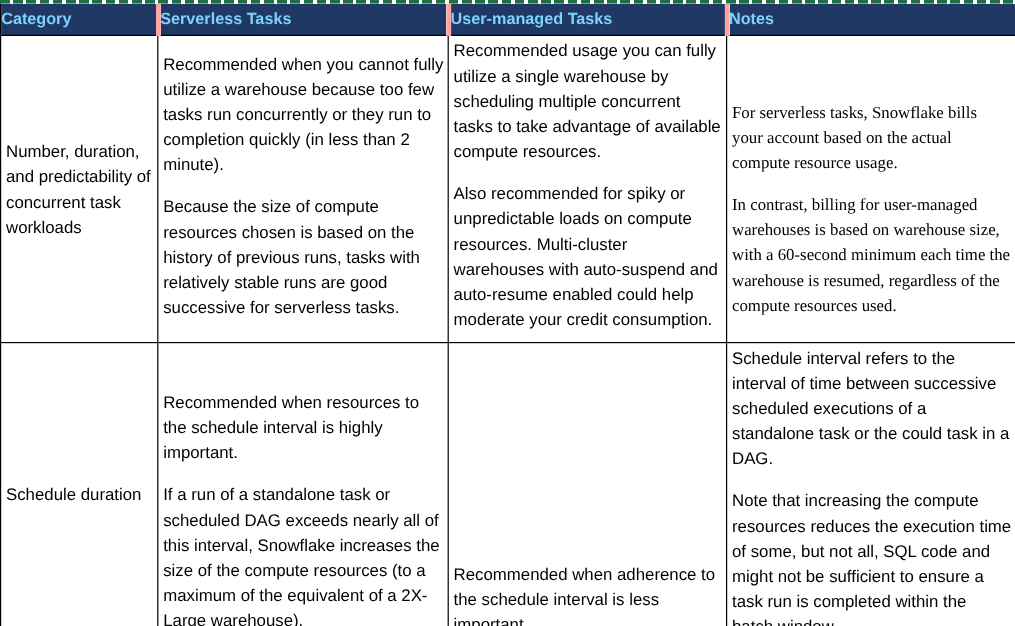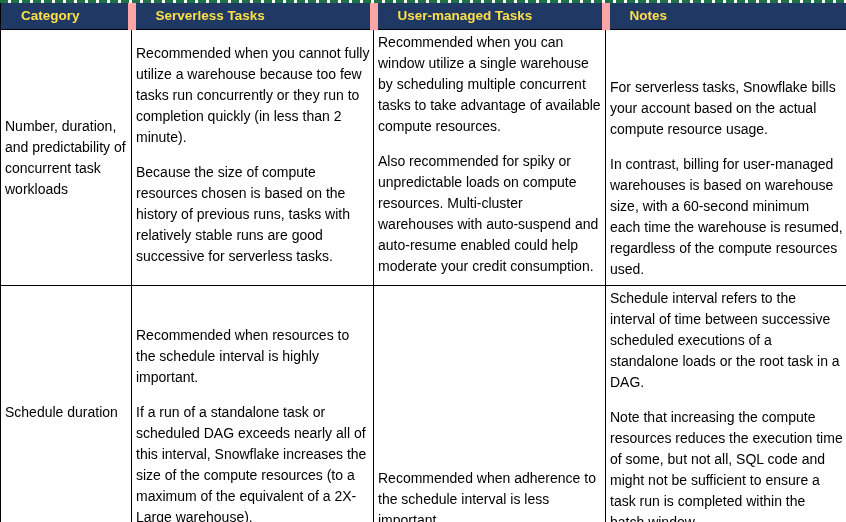--- a/index.html
+++ b/index.html
@@ -24,48 +24,48 @@
   }
   table.cmp {
     border-collapse: collapse;
     table-layout: fixed;
     width: 846px;
     border: 1px solid #000;
     border-top: none;
   }
   th {
     background: #1f3864;
-    color: #fde047;
+    color: #7dd3fc;
     font-size: 13.5px;
     font-weight: bold;
     text-align: left;
-    padding: 2px 2px 3px 20px;
+    padding: 2px 2px 3px 0;
     height: 21px;
     border-bottom: 1px solid #000;
     white-space: nowrap;
     overflow: hidden;
   }
-  th + th { border-left: 8px solid #fca5a5; }
+  th + th { border-left: 4px solid #fca5a5; }
   td {
     border: 1px solid #000;
     color: #000000;
     font-size: 14px;
     line-height: 21px;
     vertical-align: bottom;
     padding: 2px 3px 2px 4px;
     overflow: hidden;
   }
   tr.r1 { height: 255px; }
   tr.r2 { height: 241px; }
   td.cat { vertical-align: middle; border-radius: 12px; }
   td p { margin: 0; }
   td p + p { margin-top: 14px; }
   td.pb18 { padding-bottom: 18px; }
   td.pb8  { padding-bottom: 8px; }
-  td.pb3  { padding-bottom: 5px; }
+  td.pb3  { padding-bottom: 19px; font-family: Liberation Serif, serif; }
   td.pb10 { padding-bottom: 10px; }
   td.pb7  { padding-bottom: 7px; }
   td.pb5  { padding-bottom: 5px; }
 </style>
 </head>
 <body>
 
 <div class="sheet">
   <div class="marquee"></div>
 
@@ -87,39 +87,39 @@
     <tbody>
       <tr class="r1">
         <td class="cat">
           <p>Number, duration, and predictability of concurrent task workloads</p>
         </td>
         <td class="pb18">
           <p>Recommended when you cannot fully utilize a warehouse because too few tasks run concurrently or they run to completion quickly (in less than 2 minute).</p>
           <p>Because the size of compute resources chosen is based on the history of previous runs, tasks with relatively stable runs are good successive for serverless tasks.</p>
         </td>
         <td class="pb8">
-          <p>Recommended when you can window utilize a single warehouse by scheduling multiple concurrent tasks to take advantage of available compute resources.</p>
+          <p>Recommended usage you can fully utilize a single warehouse by scheduling multiple concurrent tasks to take advantage of available compute resources.</p>
           <p>Also recommended for spiky or unpredictable loads on compute resources. Multi-cluster warehouses with auto-suspend and auto-resume enabled could help moderate your credit consumption.</p>
         </td>
         <td class="pb3">
           <p>For serverless tasks, Snowflake bills your account based on the actual compute resource usage.</p>
           <p>In contrast, billing for user-managed warehouses is based on warehouse size, with a 60-second minimum each time the warehouse is resumed, regardless of the compute resources used.</p>
         </td>
       </tr>
       <tr class="r2">
         <td class="cat">
           <p>Schedule duration</p>
         </td>
         <td class="pb10">
           <p>Recommended when resources to the schedule interval is highly important.</p>
           <p>If a run of a standalone task or scheduled DAG exceeds nearly all of this interval, Snowflake increases the size of the compute resources (to a maximum of the equivalent of a 2X-Large warehouse).</p>
         </td>
         <td class="pb7">
           <p>Recommended when adherence to the schedule interval is less important.</p>
         </td>
         <td class="pb5">
-          <p>Schedule interval refers to the interval of time between successive scheduled executions of a standalone loads or the root task in a DAG.</p>
+          <p>Schedule interval refers to the interval of time between successive scheduled executions of a standalone task or the could task in a DAG.</p>
           <p>Note that increasing the compute resources reduces the execution time of some, but not all, SQL code and might not be sufficient to ensure a task run is completed within the batch window.</p>
         </td>
       </tr>
     </tbody>
   </table>
 </div>
 
 </body></html>

